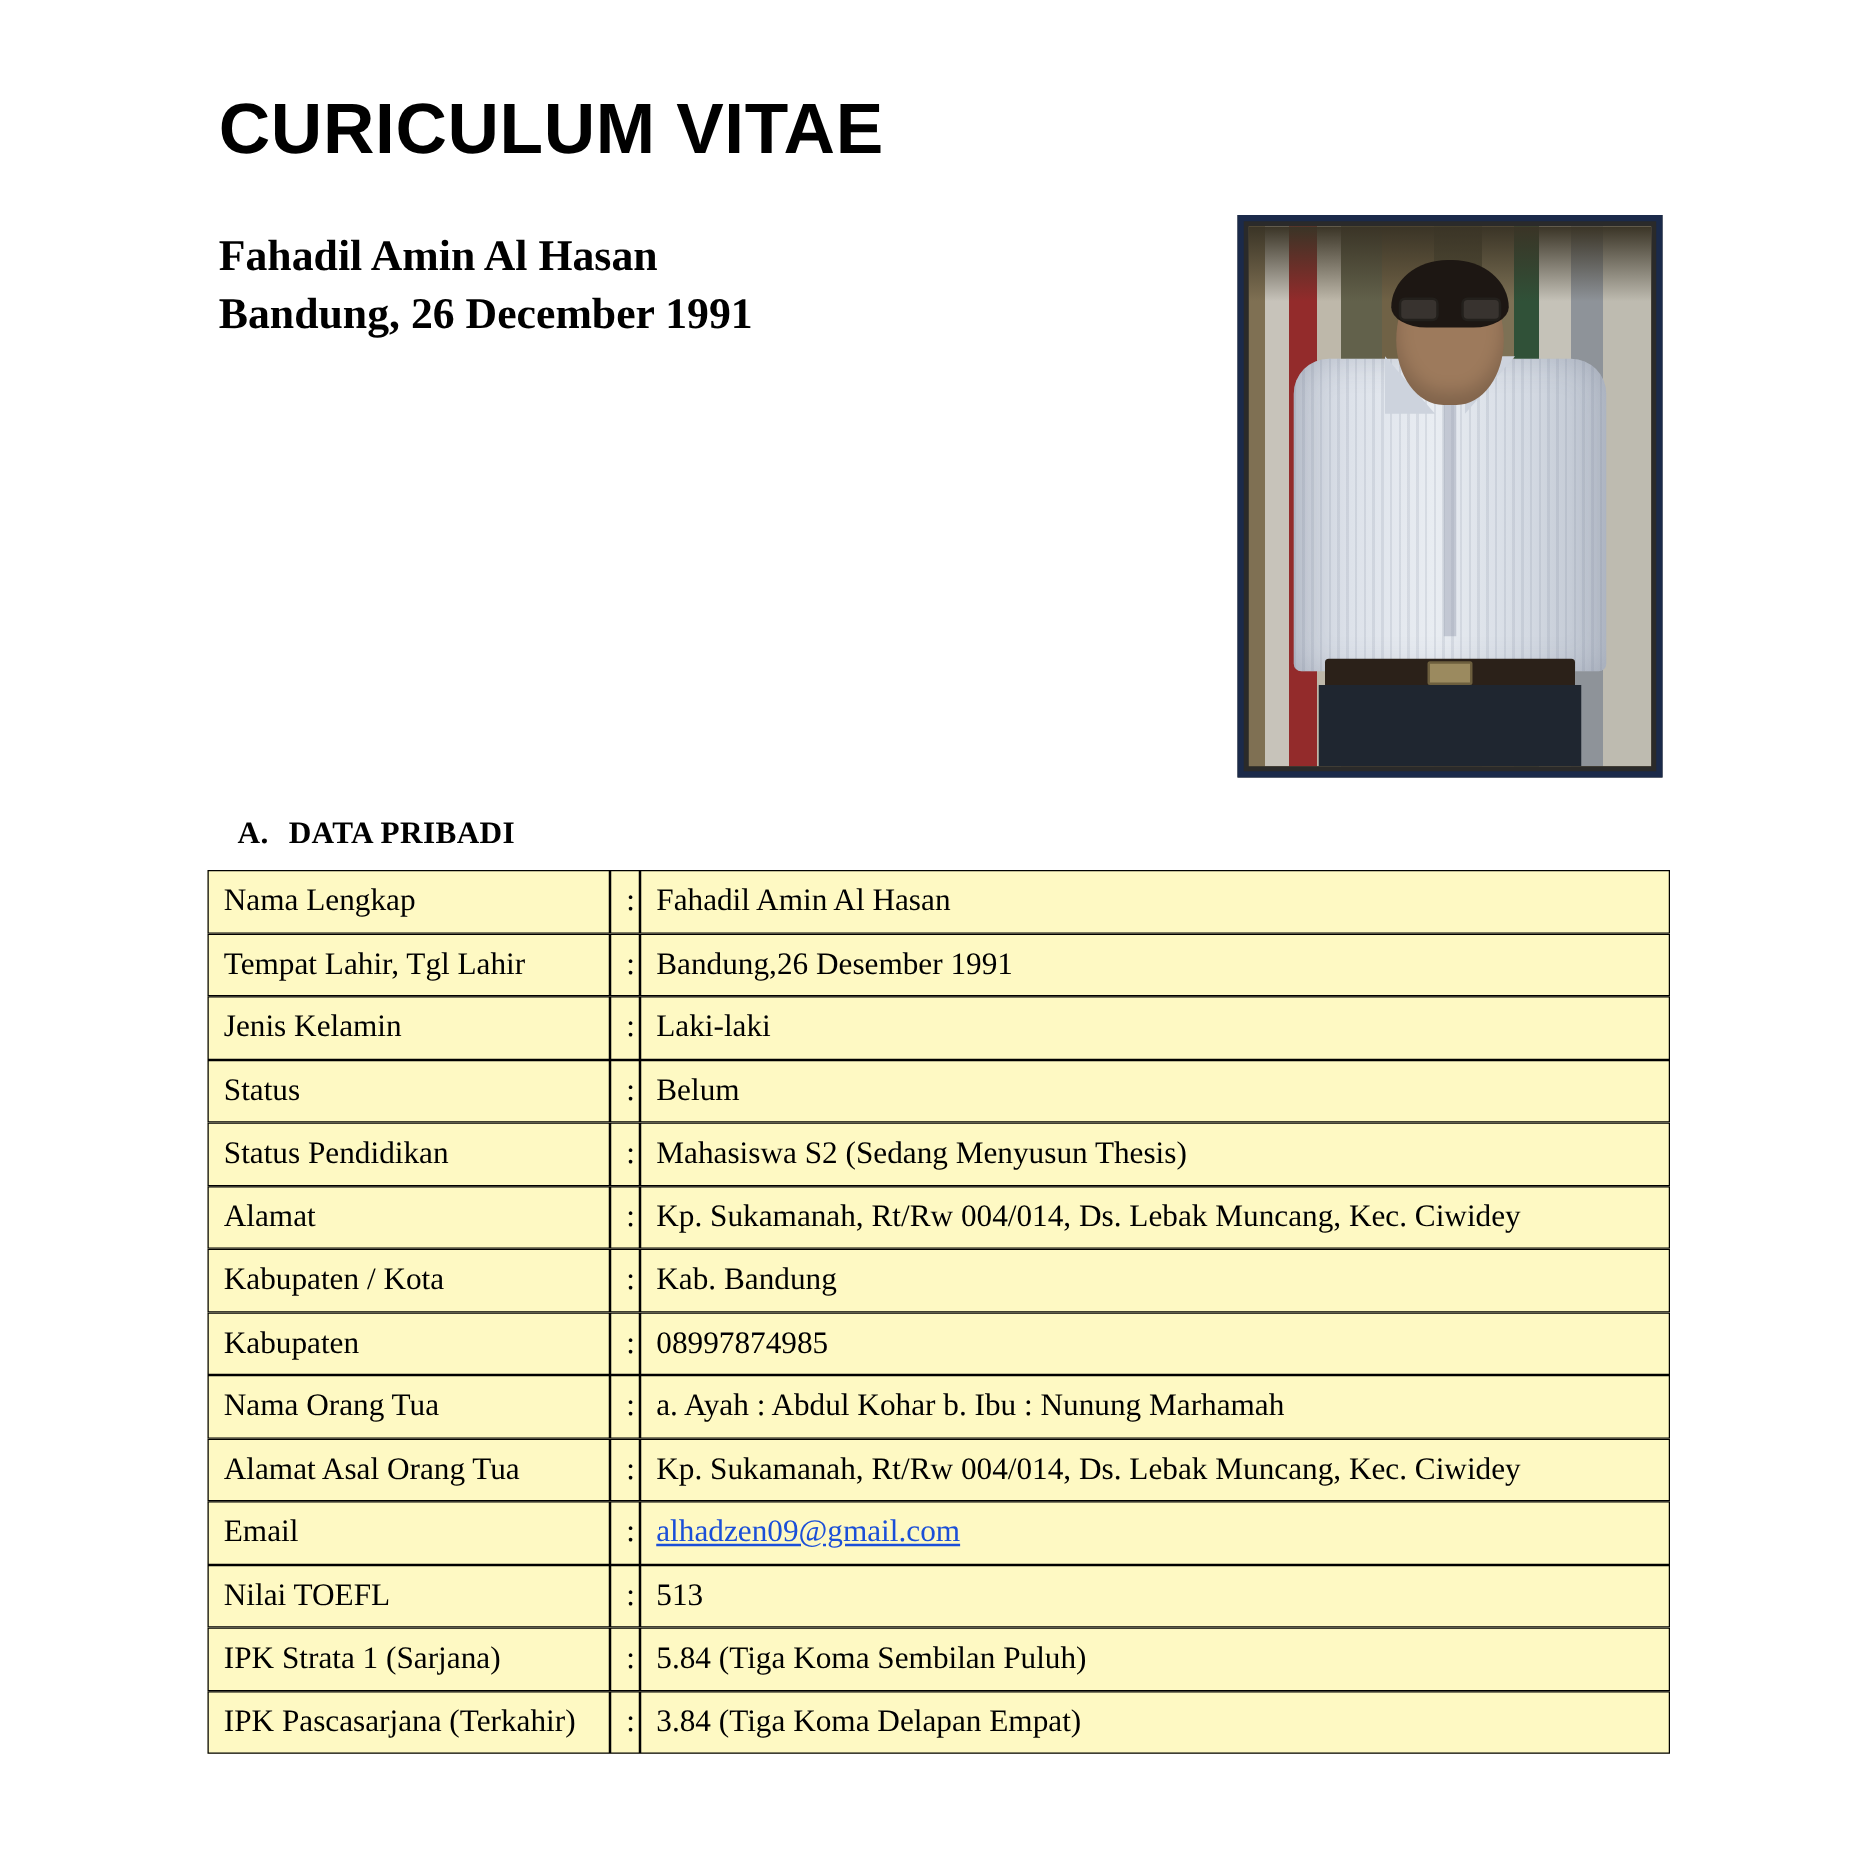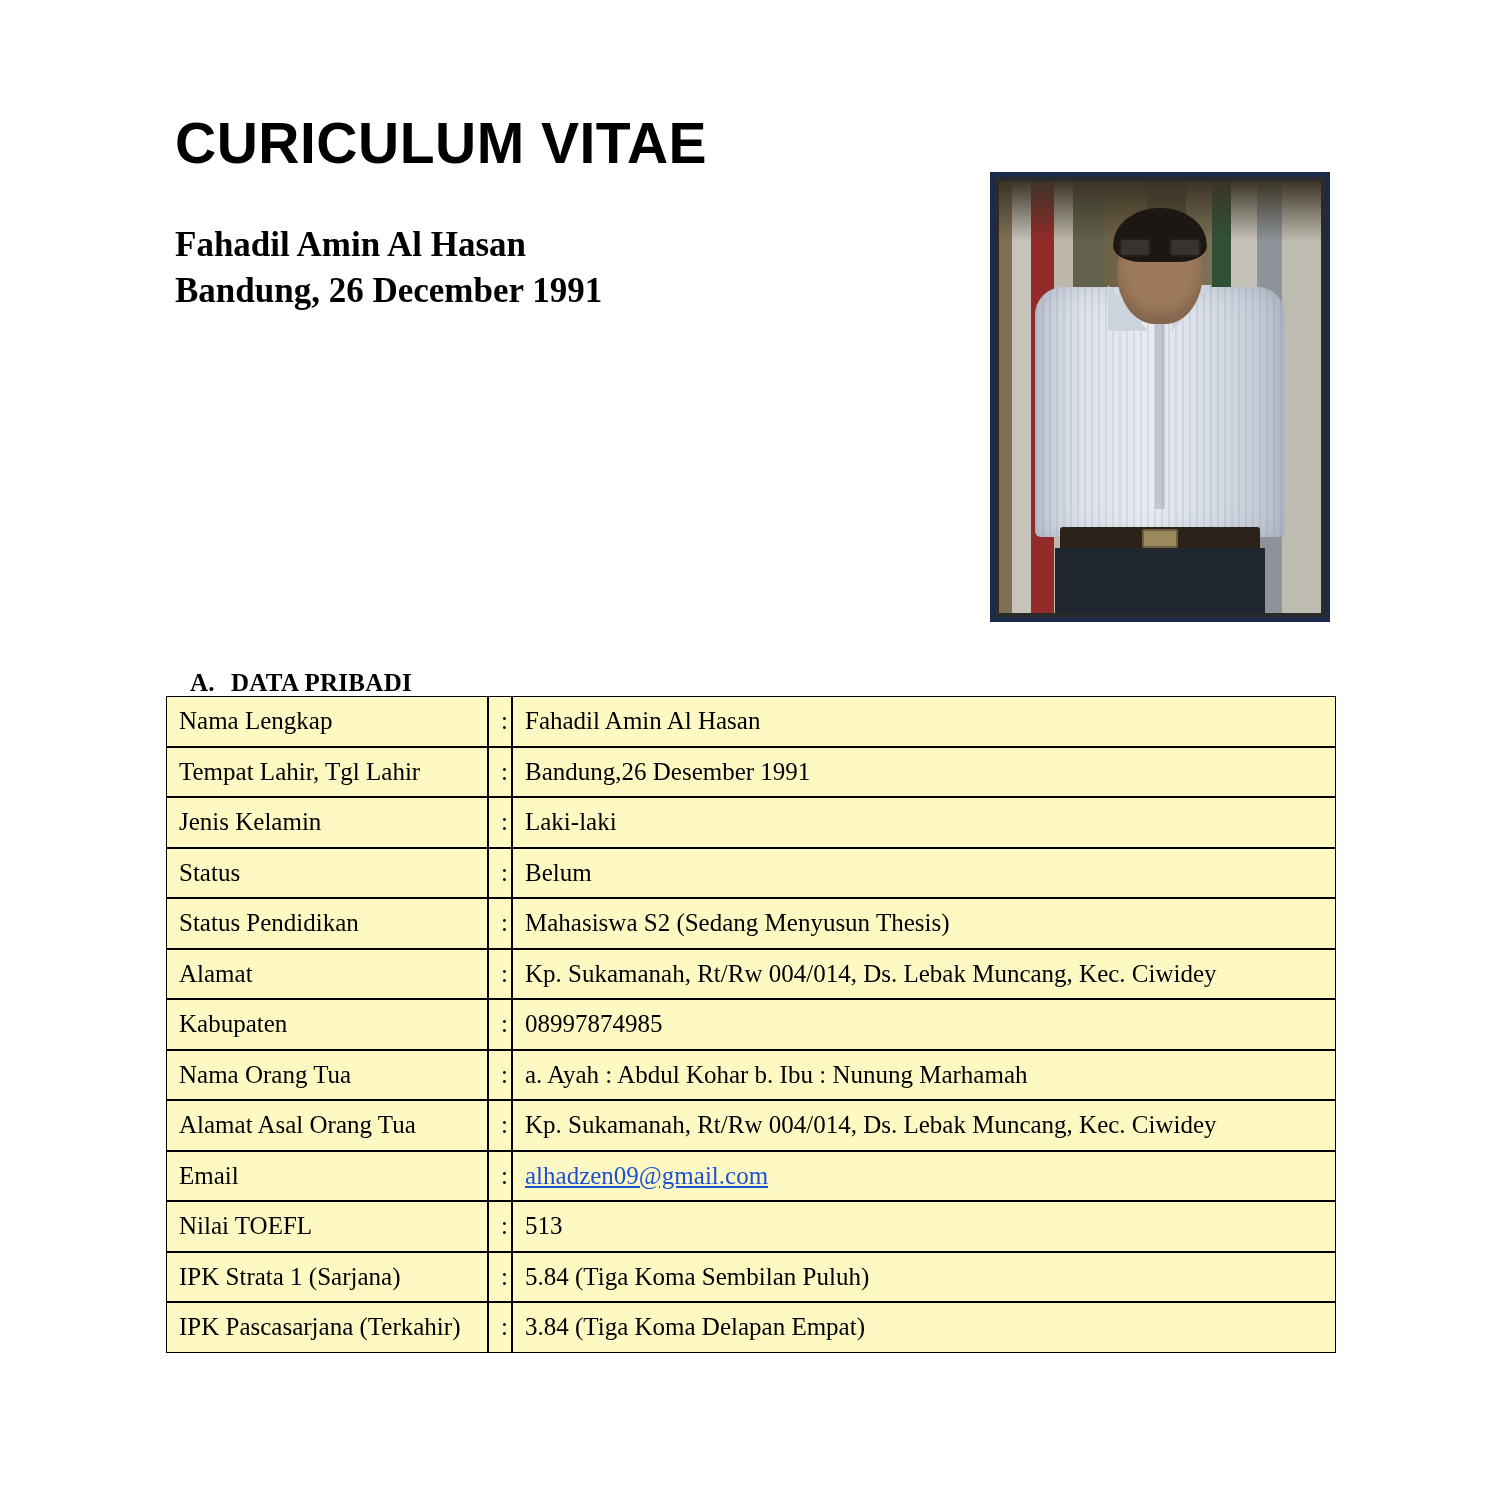--- a/index.html
+++ b/index.html
@@ -19,21 +19,21 @@
     position: relative;
     width: 1500px;
     height: 1500px;
     box-sizing: border-box;
     padding: 0;
   }
 
   
   .header {
     position: relative;
-    padding-top: 114px;
+    padding-top: 74px;
     padding-left: 175px;
   }
   .cv-title {
     font-family: "Liberation Sans", sans-serif;
     font-weight: bold;
     font-size: 57px;
     letter-spacing: 0.5px;
     line-height: 1.05;
     margin: 0 0 48px 0;
   }
@@ -225,21 +225,20 @@
 
   
   .section-title {
     position: absolute;
     top: 653px;
     left: 190px;
     font-family: "Liberation Serif", serif;
     font-weight: bold;
     font-size: 25px;
     letter-spacing: 0.3px;
-    margin-top: 16px;
   }
   .section-title .letter { margin-right: 16px; }
 
   
   .tbl-wrap {
     position: absolute;
     top: 696px;
     left: 166px;
     width: 1160px;
   }
@@ -339,20 +338,25 @@
           <td class="label">Status Pendidikan</td>
           <td class="colon">:</td>
           <td class="value">Mahasiswa S2 (Sedang Menyusun Thesis)</td>
         </tr>
         <tr>
           <td class="label tall">Alamat</td>
           <td class="colon tall">:</td>
           <td class="value tall">Kp. Sukamanah, Rt/Rw 004/014, Ds. Lebak Muncang, Kec. Ciwidey</td>
         </tr>
         <tr>
+          <td class="label">Kabupaten / Kota</td>
+          <td class="colon">:</td>
+          <td class="value">Kab. Bandung</td>
+        </tr>
+        <tr>
           <td class="label">Kabupaten</td>
           <td class="colon">:</td>
           <td class="value">08997874985</td>
         </tr>
         <tr>
           <td class="label">Nama Orang Tua</td>
           <td class="colon">:</td>
           <td class="value indent-a">a.   Ayah : Abdul Kohar  b.   Ibu : Nunung Marhamah</td>
         </tr>
         <tr>

